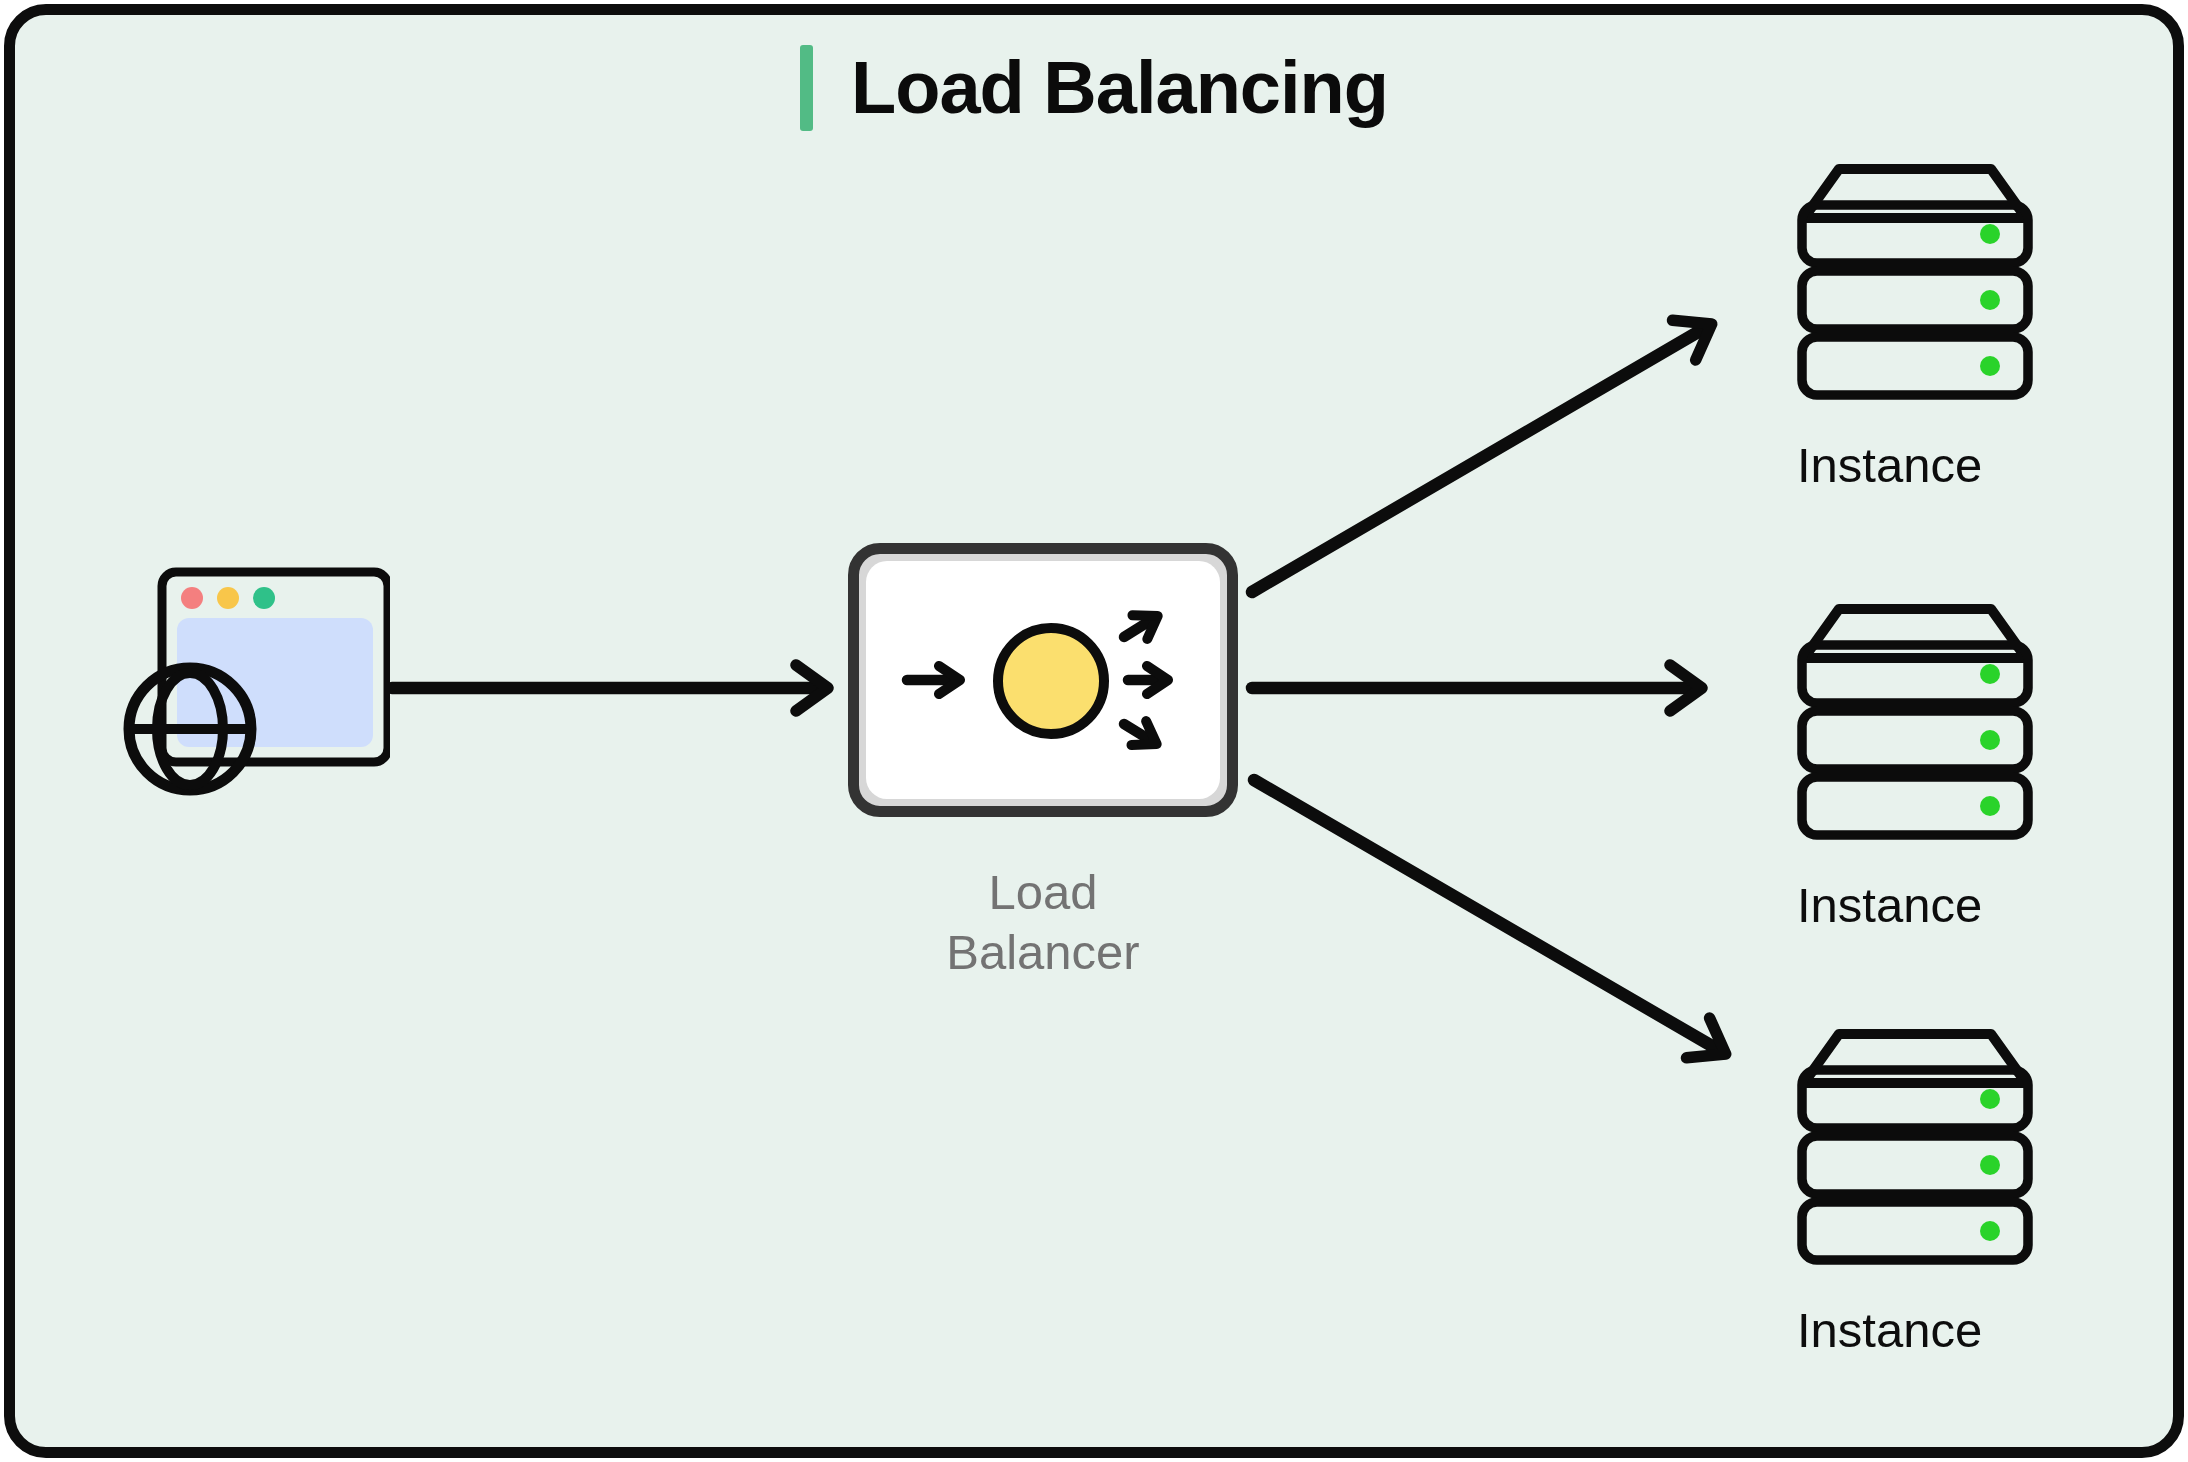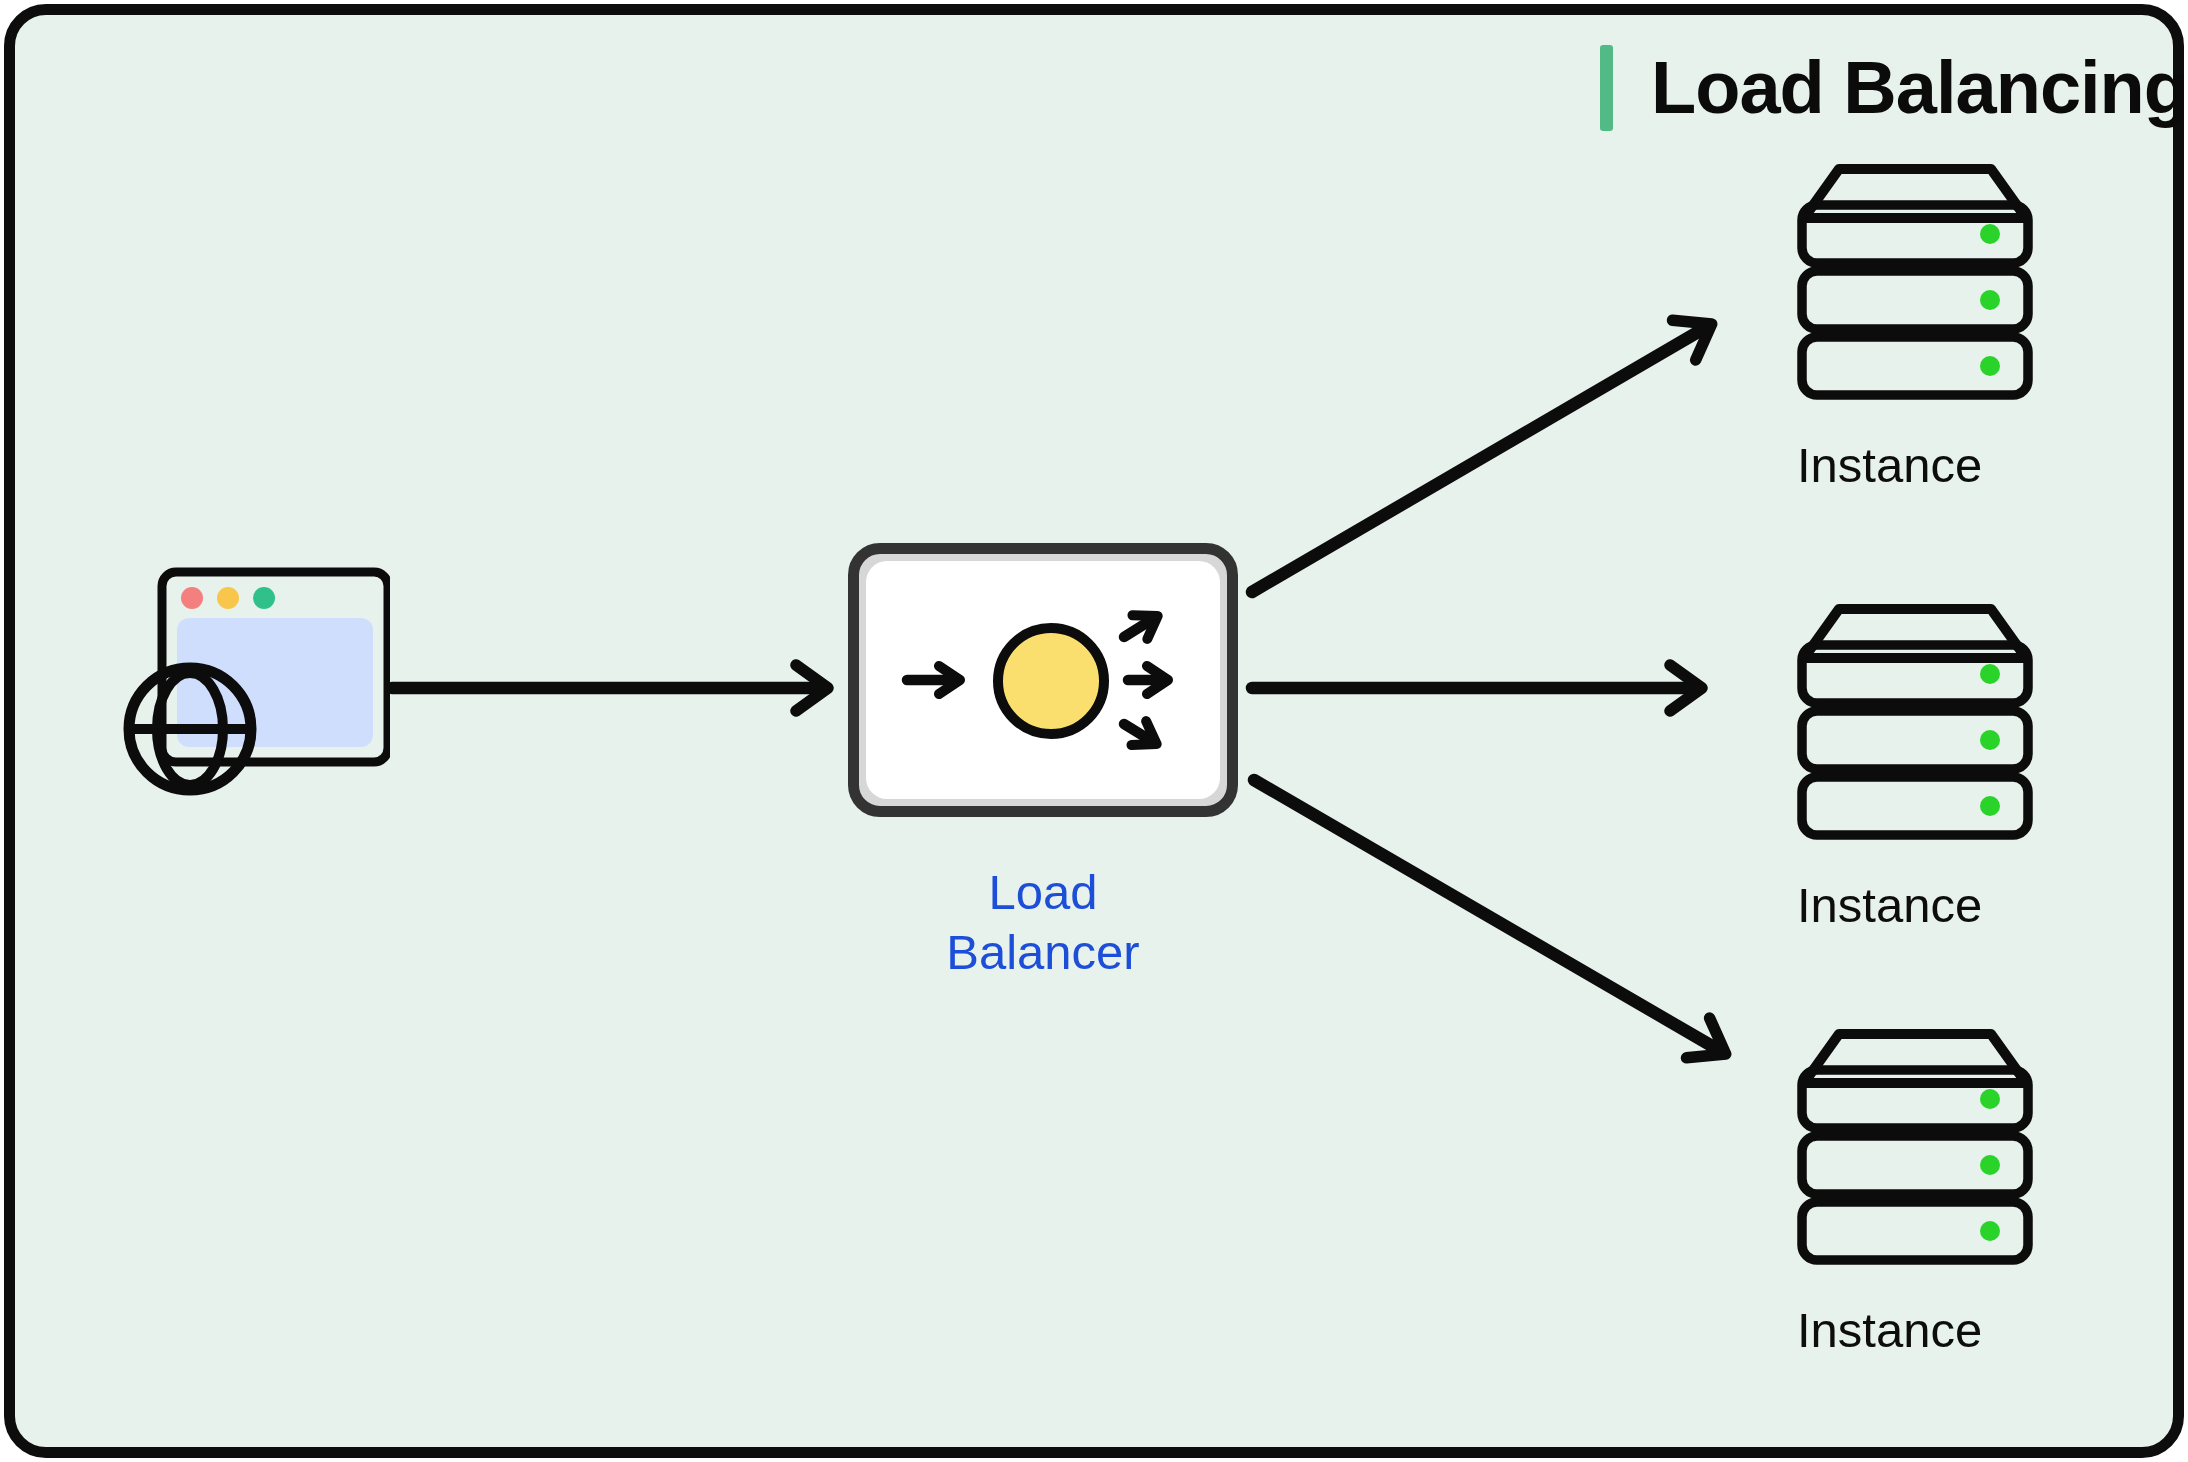--- a/index.html
+++ b/index.html
@@ -5,41 +5,41 @@
   html,body{margin:0;padding:0;background:#ffffff;}
   body{font-family:"Liberation Sans","DejaVu Sans",sans-serif;}
   .stage{position:relative;width:2188px;height:1462px;background:#ffffff;overflow:hidden;}
 
   
   .frame{position:absolute;inset:4px;border:11px solid var(--frame-border,#0d0d0d);
          border-radius:42px;background:var(--canvas-bg,#e8f2ed);box-sizing:border-box;}
 
   
   .title-row{position:absolute;top:38px;left:0;width:100%;height:100px;
-             display:flex;align-items:center;justify-content:flex-end;gap:38px;z-index:3;}
+             display:flex;align-items:center;justify-content:center;gap:38px;z-index:3;}
   .accent-bar{width:13px;height:86px;border-radius:3px;background:var(--accent,#52bb85);}
   .title{margin:0;font-size:74px;font-weight:700;color:#0b0b0b;letter-spacing:-1px;line-height:1;}
 
   
   .edges{position:absolute;left:0;top:0;width:2188px;height:1462px;z-index:2;}
   .edge{stroke:var(--line,#0c0c0c);stroke-width:12.5;fill:none;stroke-linecap:round;}
   .arrowhead{stroke:var(--line,#0c0c0c);fill:none;stroke-linecap:round;stroke-linejoin:round;}
 
   
   .node{position:absolute;z-index:4;}
   .client{left:120px;top:563px;width:270px;height:247px;}
 
   .lb-box{position:absolute;left:848px;top:543px;width:390px;height:274px;
           border:11px solid var(--lb-box-border,#333333);border-radius:32px;
           background:var(--lb-box-bezel,#d7d7d7);box-sizing:border-box;}
   .lb-inner{position:absolute;inset:7px;background:var(--lb-box-fill,#ffffff);
             border-radius:21px;overflow:hidden;}
   .lb-inner svg{position:absolute;left:0;top:0;width:100%;height:100%;}
   .lb-label{position:absolute;left:848px;top:862px;width:390px;z-index:4;
-            text-align:center;font-size:49px;line-height:60px;color:#1d4ed8;}
+            text-align:center;font-size:49px;line-height:60px;color:#737373;}
   .lb-label span{display:block;width:260px;margin:0 auto;}
 
   .instance{position:absolute;left:1797px;width:236px;z-index:4;}
   .instance-1{top:158px;}
   .instance-2{top:598px;}
   .instance-3{top:1023px;}
   .instance-label{margin-top:30px;text-align:left;font-size:49px;color:#0d0d0d;}
 
   
   .ink{stroke:var(--line,#0c0c0c);stroke-linecap:round;stroke-linejoin:round;fill:none;}

